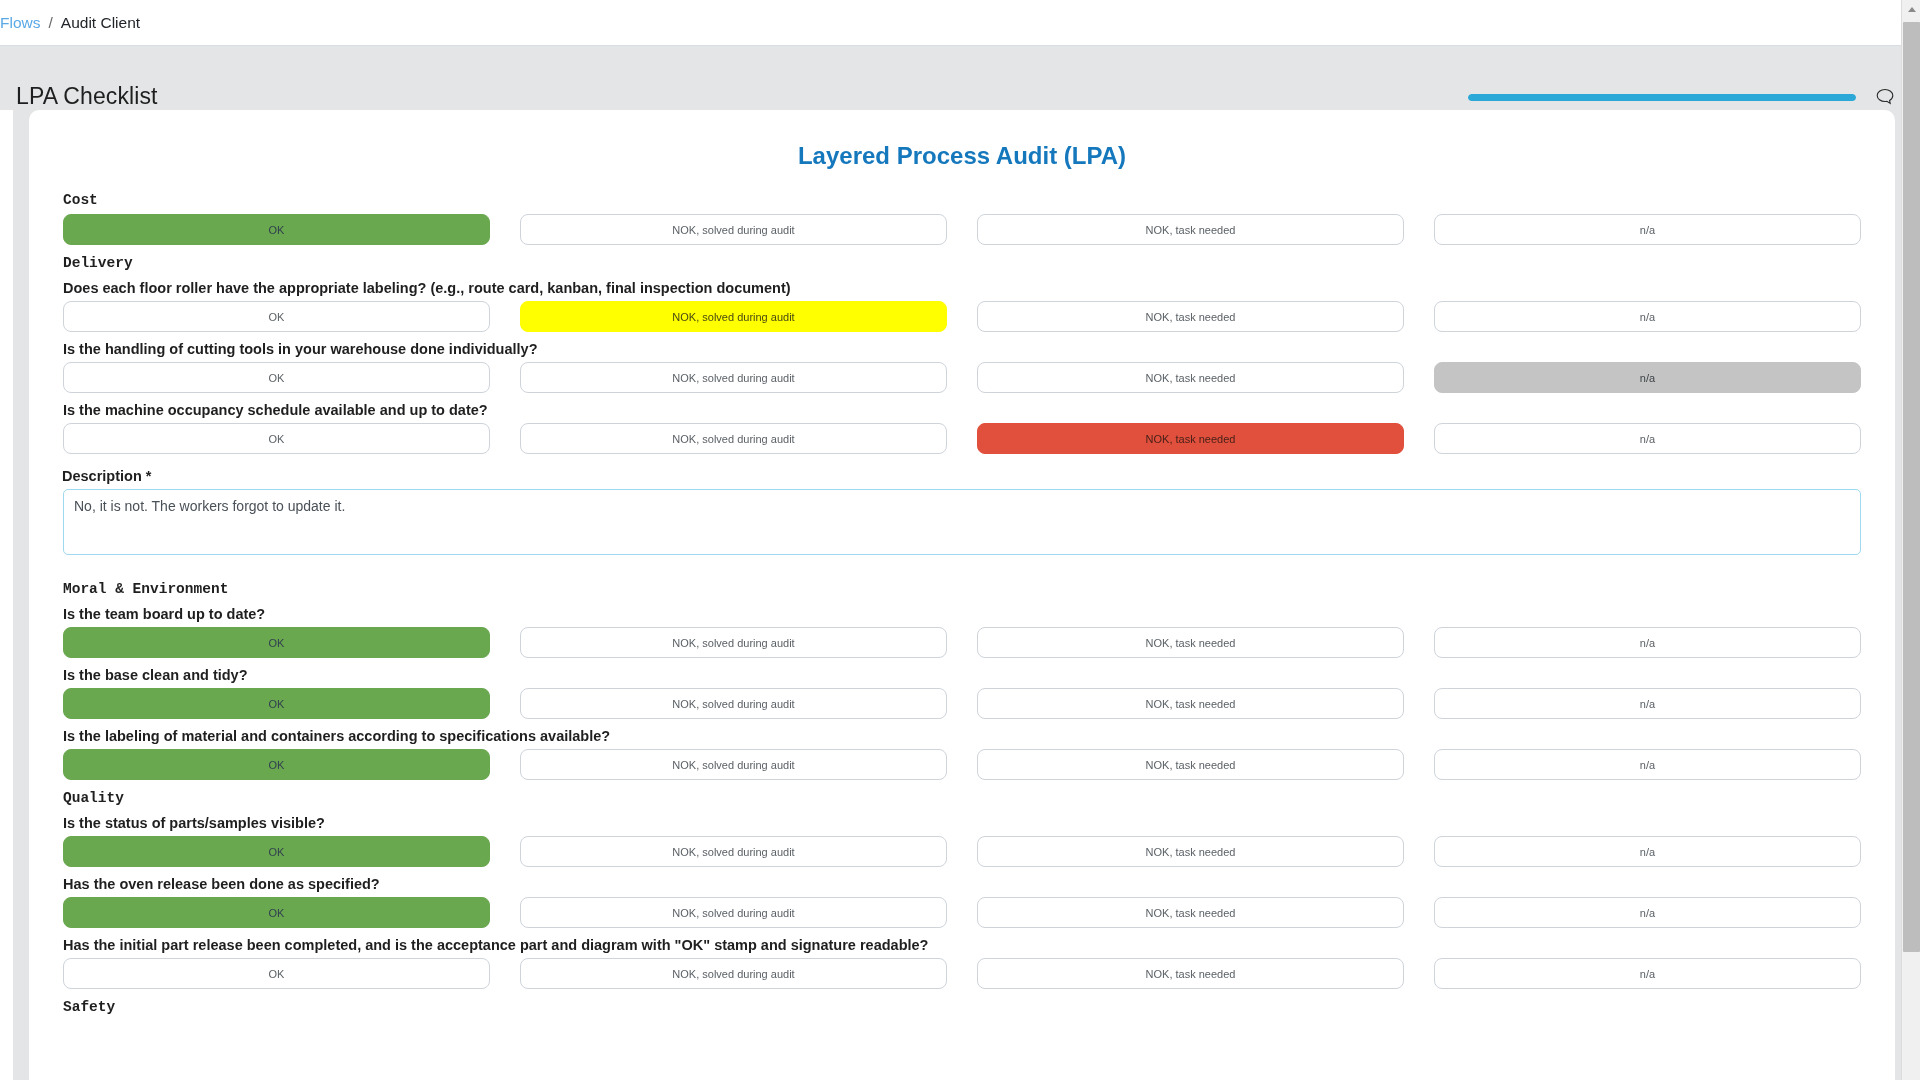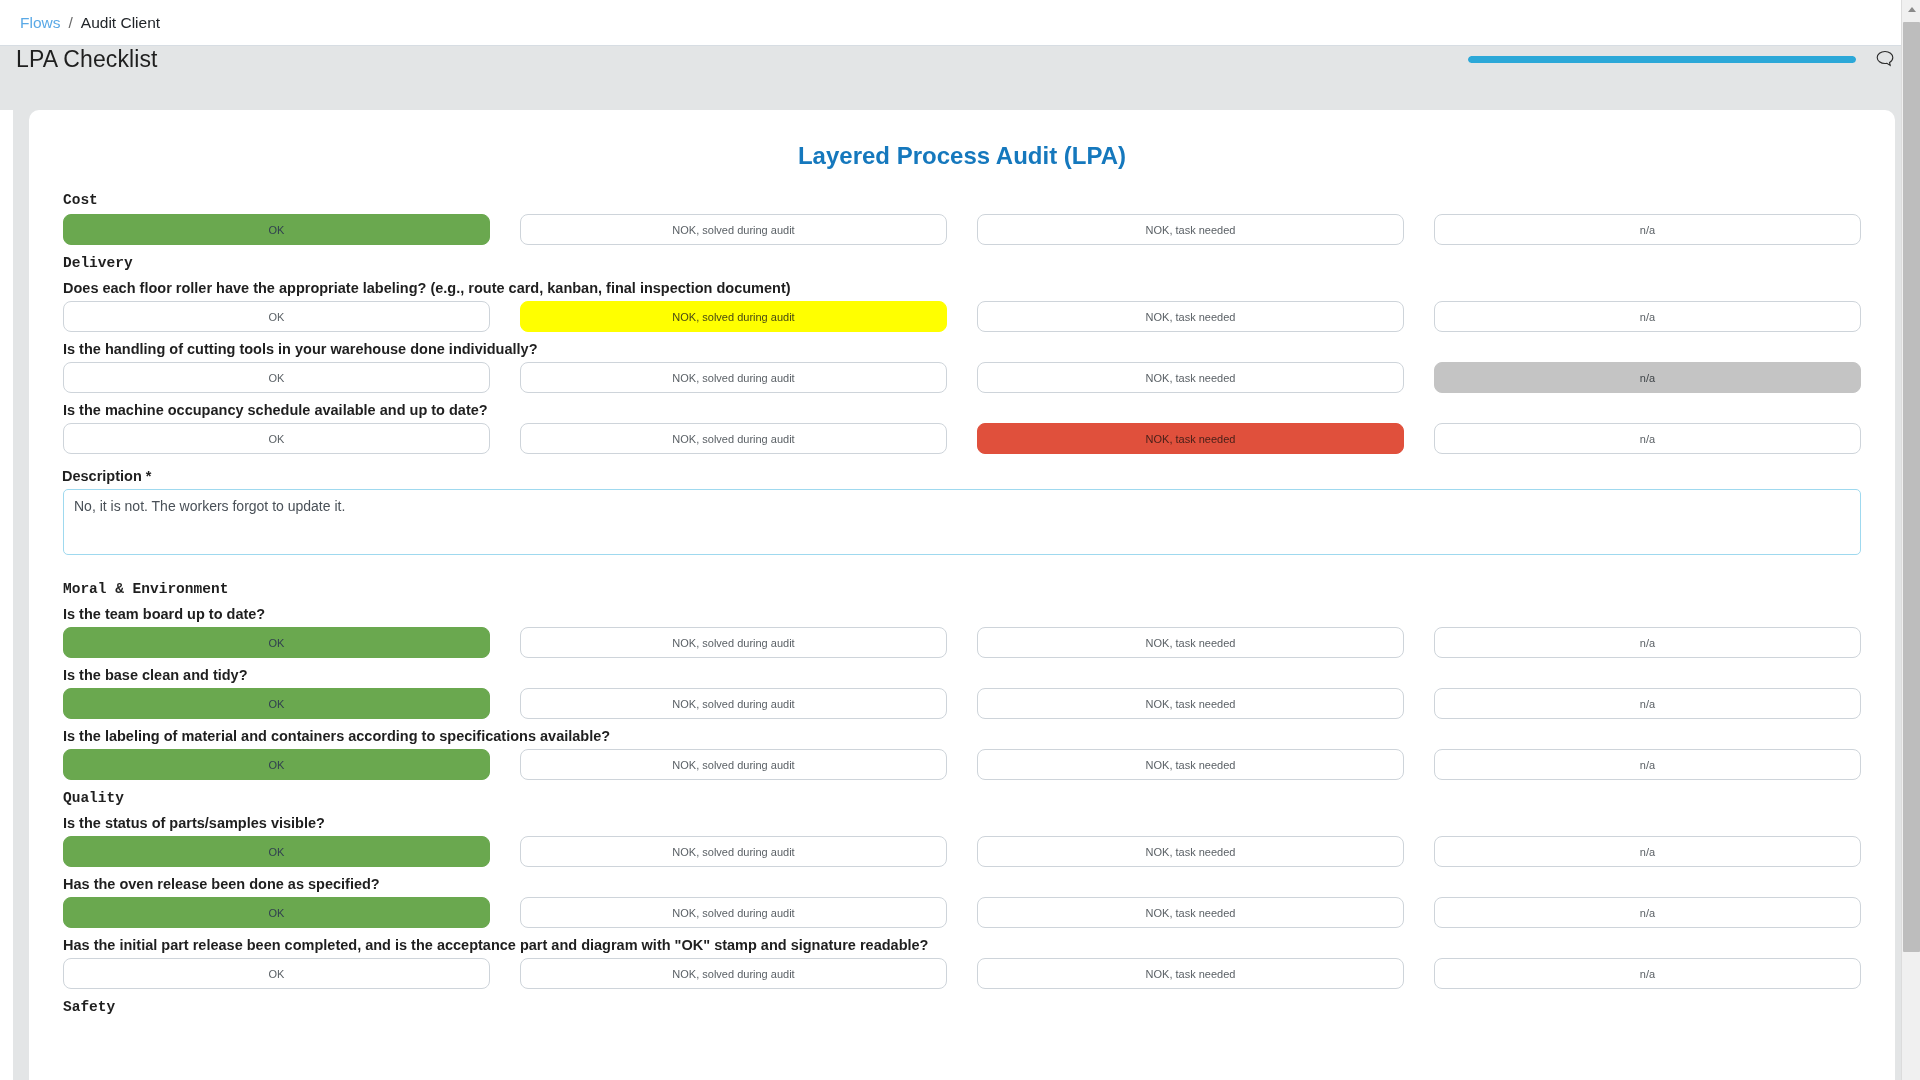--- a/index.html
+++ b/index.html
@@ -12,41 +12,40 @@
     background: #ffffff;
   }
 
   
   #breadcrumb-bar {
     height: 46px;
     background: #ffffff;
     border-bottom: 1px solid #d7dde3;
     display: flex;
     align-items: center;
-    padding-left: 20px;
     font-size: 15.5px;
   }
   #breadcrumb-bar .crumb-link {
     color: #5aa9e6;
     cursor: pointer;
   }
   #breadcrumb-bar .crumb-sep {
     color: #6b6b6b;
     margin: 0 8px;
   }
   #breadcrumb-bar .crumb-current {
     color: #212529;
   }
 
   
   #page-header {
     background: #e3e5e6;
     height: 64px;
     display: flex;
-    align-items: flex-start;
+    align-items: flex-end;
     padding: 0 22px 0 16px;
     position: relative;
   }
   #page-title {
     font-size: 23px;
     color: #1f1f1f;
     font-weight: 400;
     letter-spacing: .1px;
   }
   #header-right {

